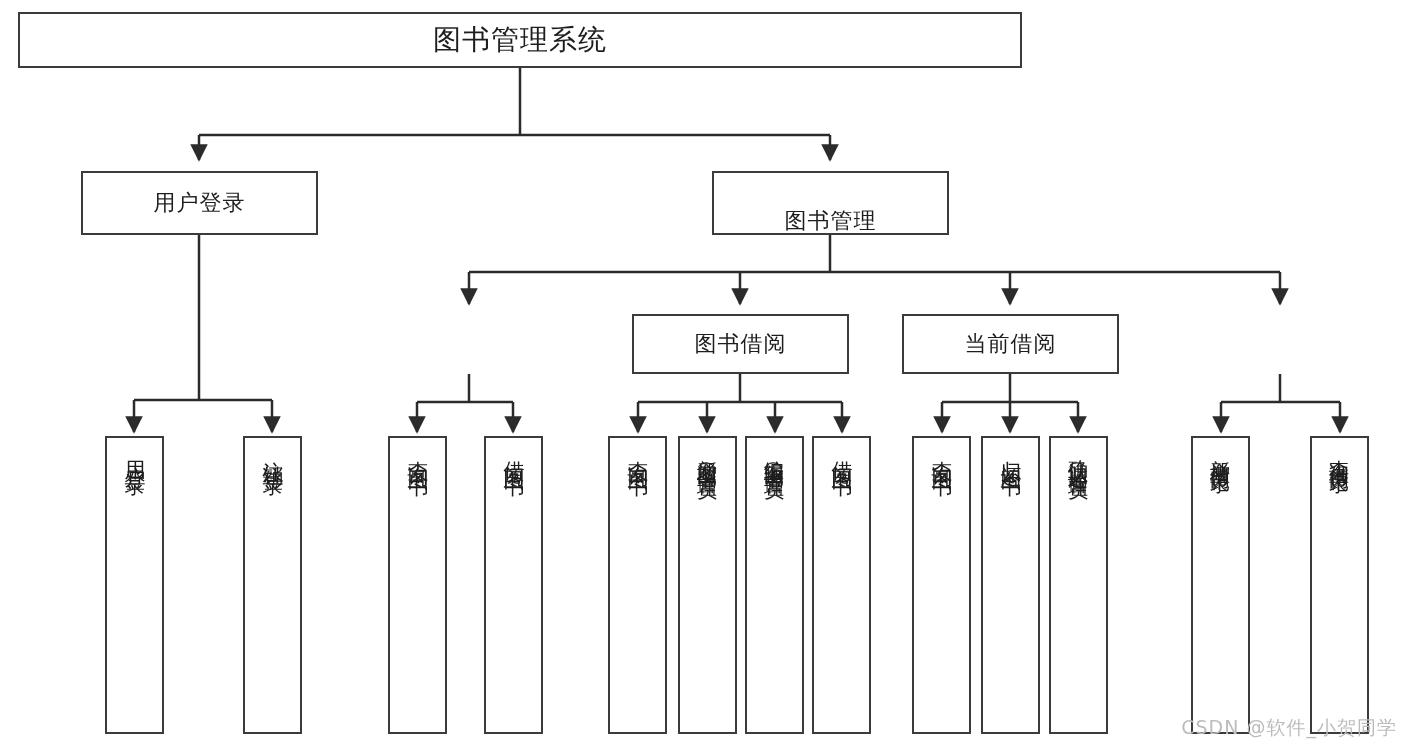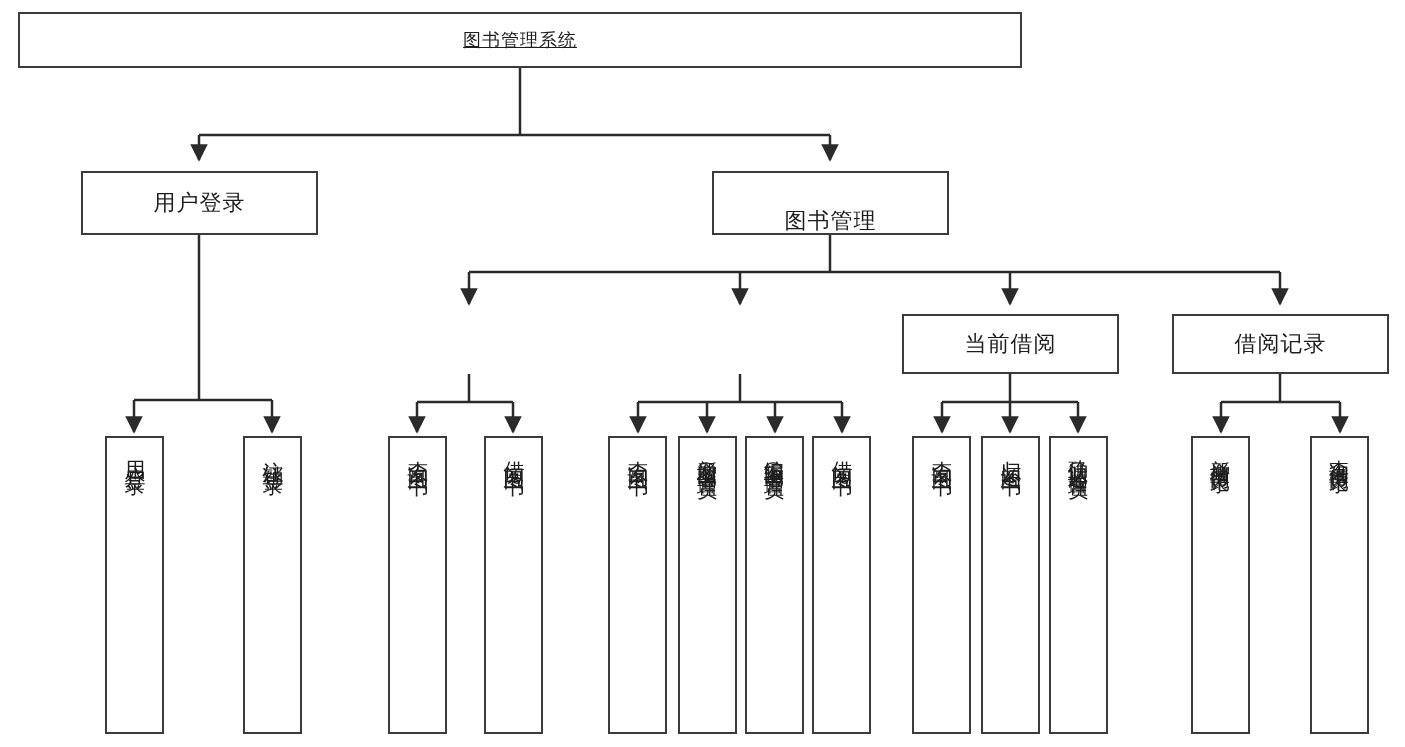--- a/index.html
+++ b/index.html
@@ -41,22 +41,21 @@
   .node .label {
     color: #1d1d1d;
     letter-spacing: 1px;
     line-height: 1.15;
     white-space: nowrap;
   }
   .node.horizontal .label {
     font-size: 22px;
   }
   .node.root .label {
-    font-size: 18px;
-    text-decoration: underline;
+    font-size: 28px;
   }
   .node.vertical {
     align-items: flex-start;
     justify-content: center;
     padding-top: 6px;
   }
   .node.vertical .label {
     writing-mode: vertical-rl;
     text-orientation: upright;
     font-size: 21px;
@@ -137,26 +136,26 @@
     <span class="label">图书管理系统</span>
   </div>
 
   <div class="node horizontal" style="left:81px; top:171px; width:237px; height:64px;">
     <span class="label">用户登录</span>
   </div>
   <div class="node horizontal" style="left:712px; top:171px; width:237px; height:64px;align-items:flex-end;">
     <span class="label">图书管理</span>
   </div>
 
+  <div class="node horizontal" style="left:632px; top:314px; width:217px; height:60px;">
+    <span class="label">图书借阅</span>
+  </div>
   <div class="node horizontal" style="left:902px; top:314px; width:217px; height:60px;">
     <span class="label">当前借阅</span>
   </div>
-  <div class="node horizontal" style="left:1172px; top:314px; width:217px; height:60px;">
-    <span class="label">借阅记录</span>
-  </div>
 
   <div class="node vertical" style="left:105px; top:436px; width:59px; height:298px;">
     <span class="label">用户登录</span>
   </div>
   <div class="node vertical" style="left:243px; top:436px; width:59px; height:298px;">
     <span class="label">注销登录</span>
   </div>
 
   <div class="node vertical" style="left:388px; top:436px; width:59px; height:298px;">
     <span class="label">查询图书</span>
@@ -188,13 +187,14 @@
     <span class="label">确认归还（管理员）</span>
   </div>
 
   <div class="node vertical tall" style="left:1191px; top:436px; width:59px; height:298px;">
     <span class="label">新增借阅记录</span>
   </div>
   <div class="node vertical tall" style="left:1310px; top:436px; width:59px; height:298px;">
     <span class="label">查询借阅记录</span>
   </div>
 
+  <div class="watermark">CSDN @软件_小贺同学</div>
 </div>
 
 </body></html>

